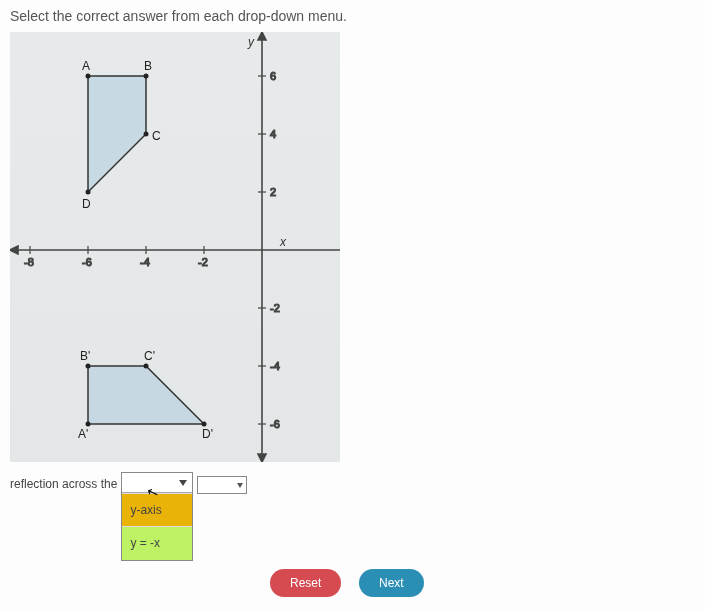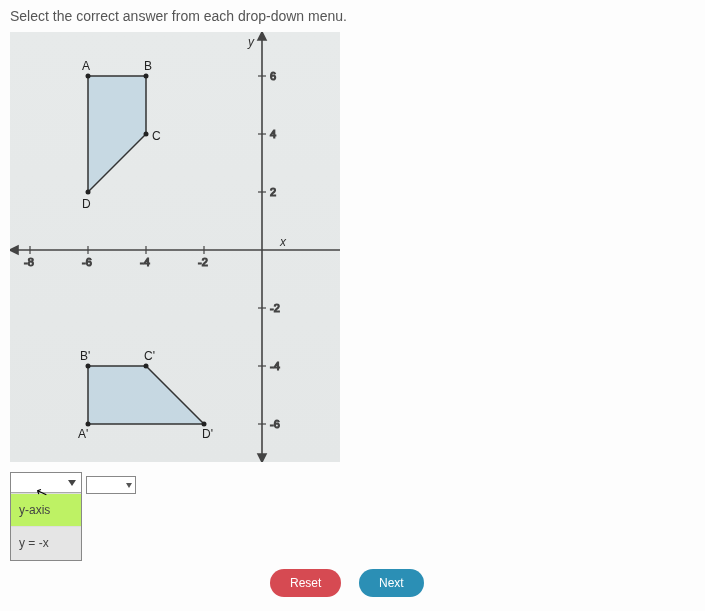--- a/index.html
+++ b/index.html
@@ -69,24 +69,24 @@
   .open-dd .dd-sel .cursor{
     position:absolute; left:25px; top:8px;
     font-size:14px; transform: rotate(-20deg);
     color:#000;
   }
   .open-dd .opt{
     padding: 6px 8px;
     font-size:12px;
     color:#444;
     border-top:1px solid #ddd;
-    background:#e5e5e5;
+    background:#bef264;
   }
   .open-dd .opt.hl{
-    background:#bef264;
+    background:#eab308;
   }
   .btn-row{ margin-top: 8px; padding-left: 260px; }
   .btn{
     display:inline-block;
     padding: 7px 20px;
     border-radius: 16px;
     color:#fff;
     font-size:12px;
     margin-right: 14px;
     cursor:pointer;
@@ -169,20 +169,21 @@
       <text x="70" y="328">B'</text>
       <text x="134" y="328">C'</text>
       <text x="192" y="406">D'</text>
       <text x="68" y="406">A'</text>
     </g>
   </svg>
 </div>
 
 <div class="question-text">
   <div class="row2">
+    <span class="after-dd">reflection across the </span>
     <span class="dropdown-slot open-dd">
       <div class="dd-box">
         <div class="dd-sel">
           <span class="cursor">↖</span>
         </div>
         <div class="opt hl">y-axis</div>
         <div class="opt">y = -x</div>
       </div>
     </span>
     <span class="dropdown-slot after-dd">

